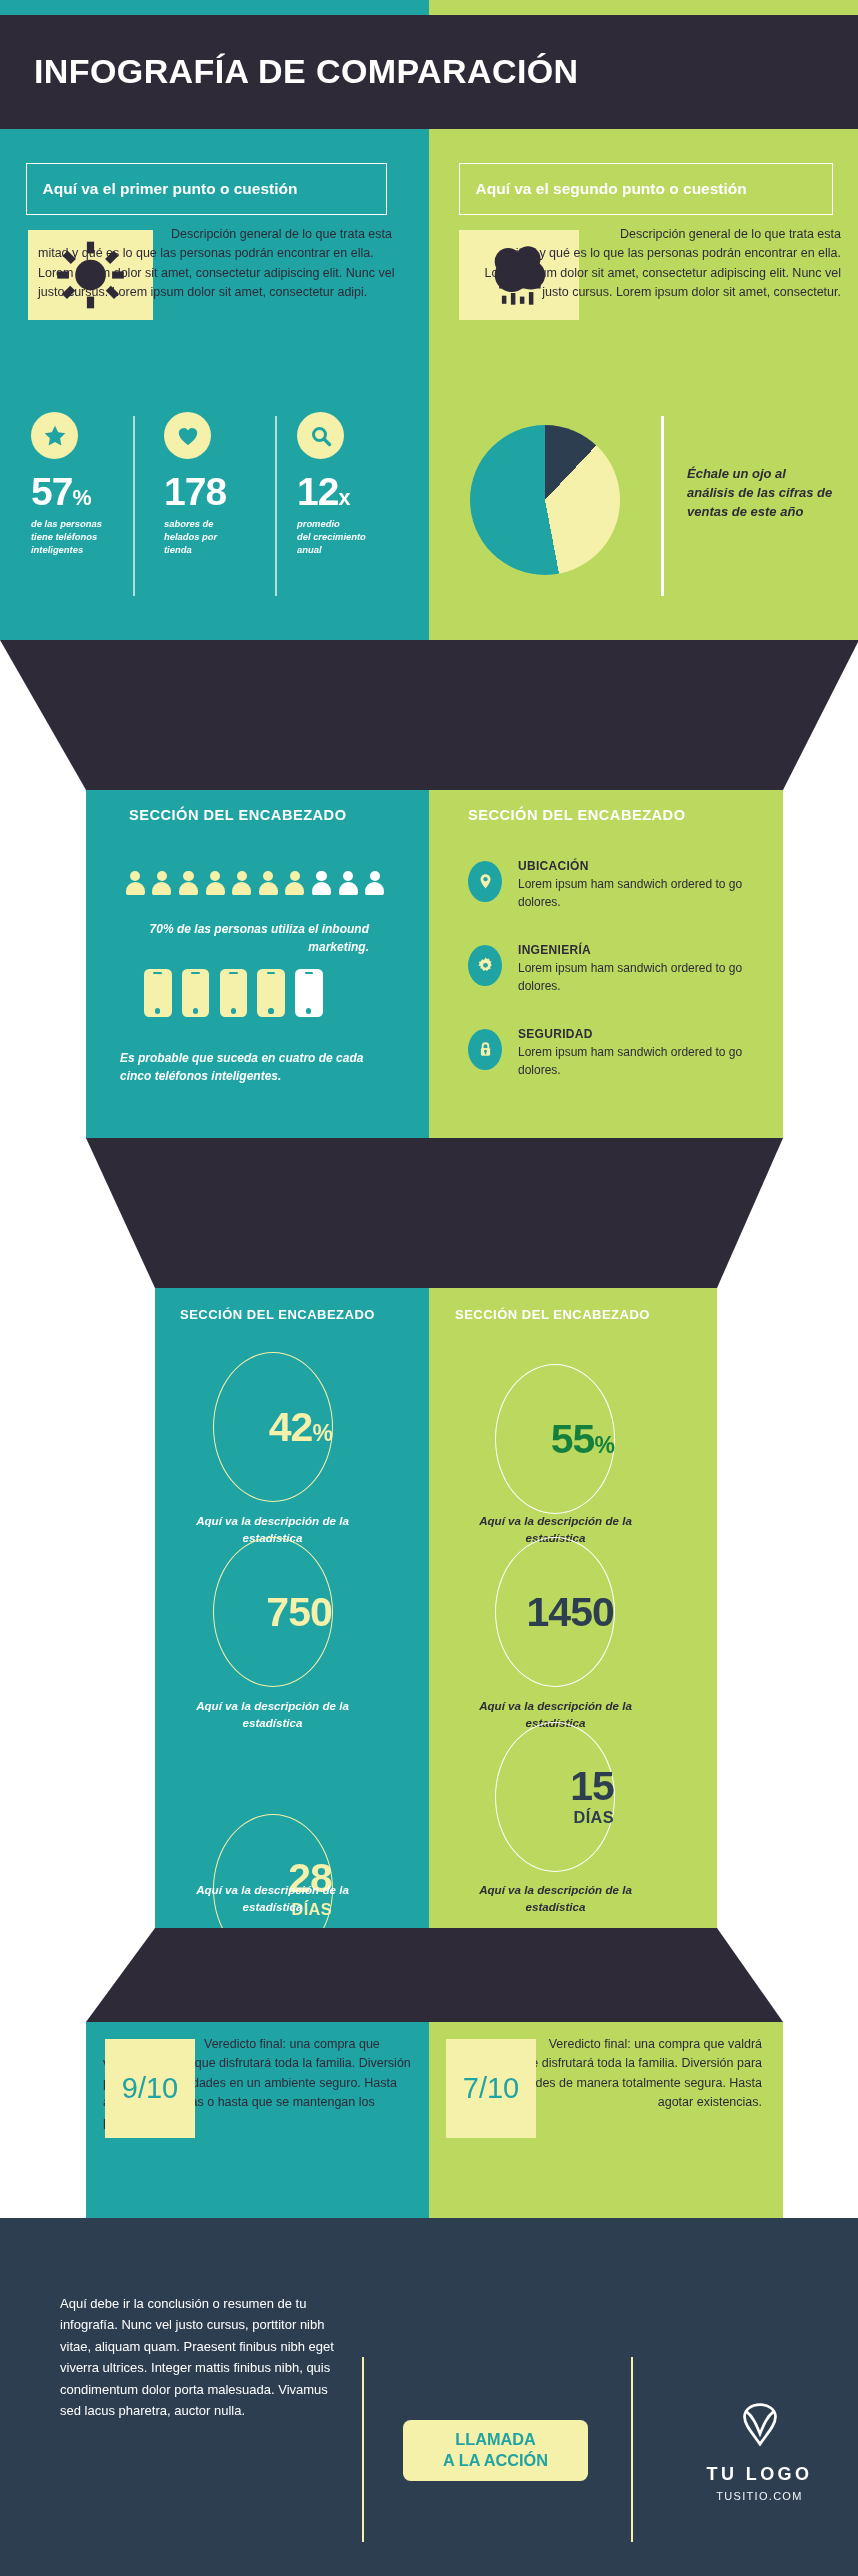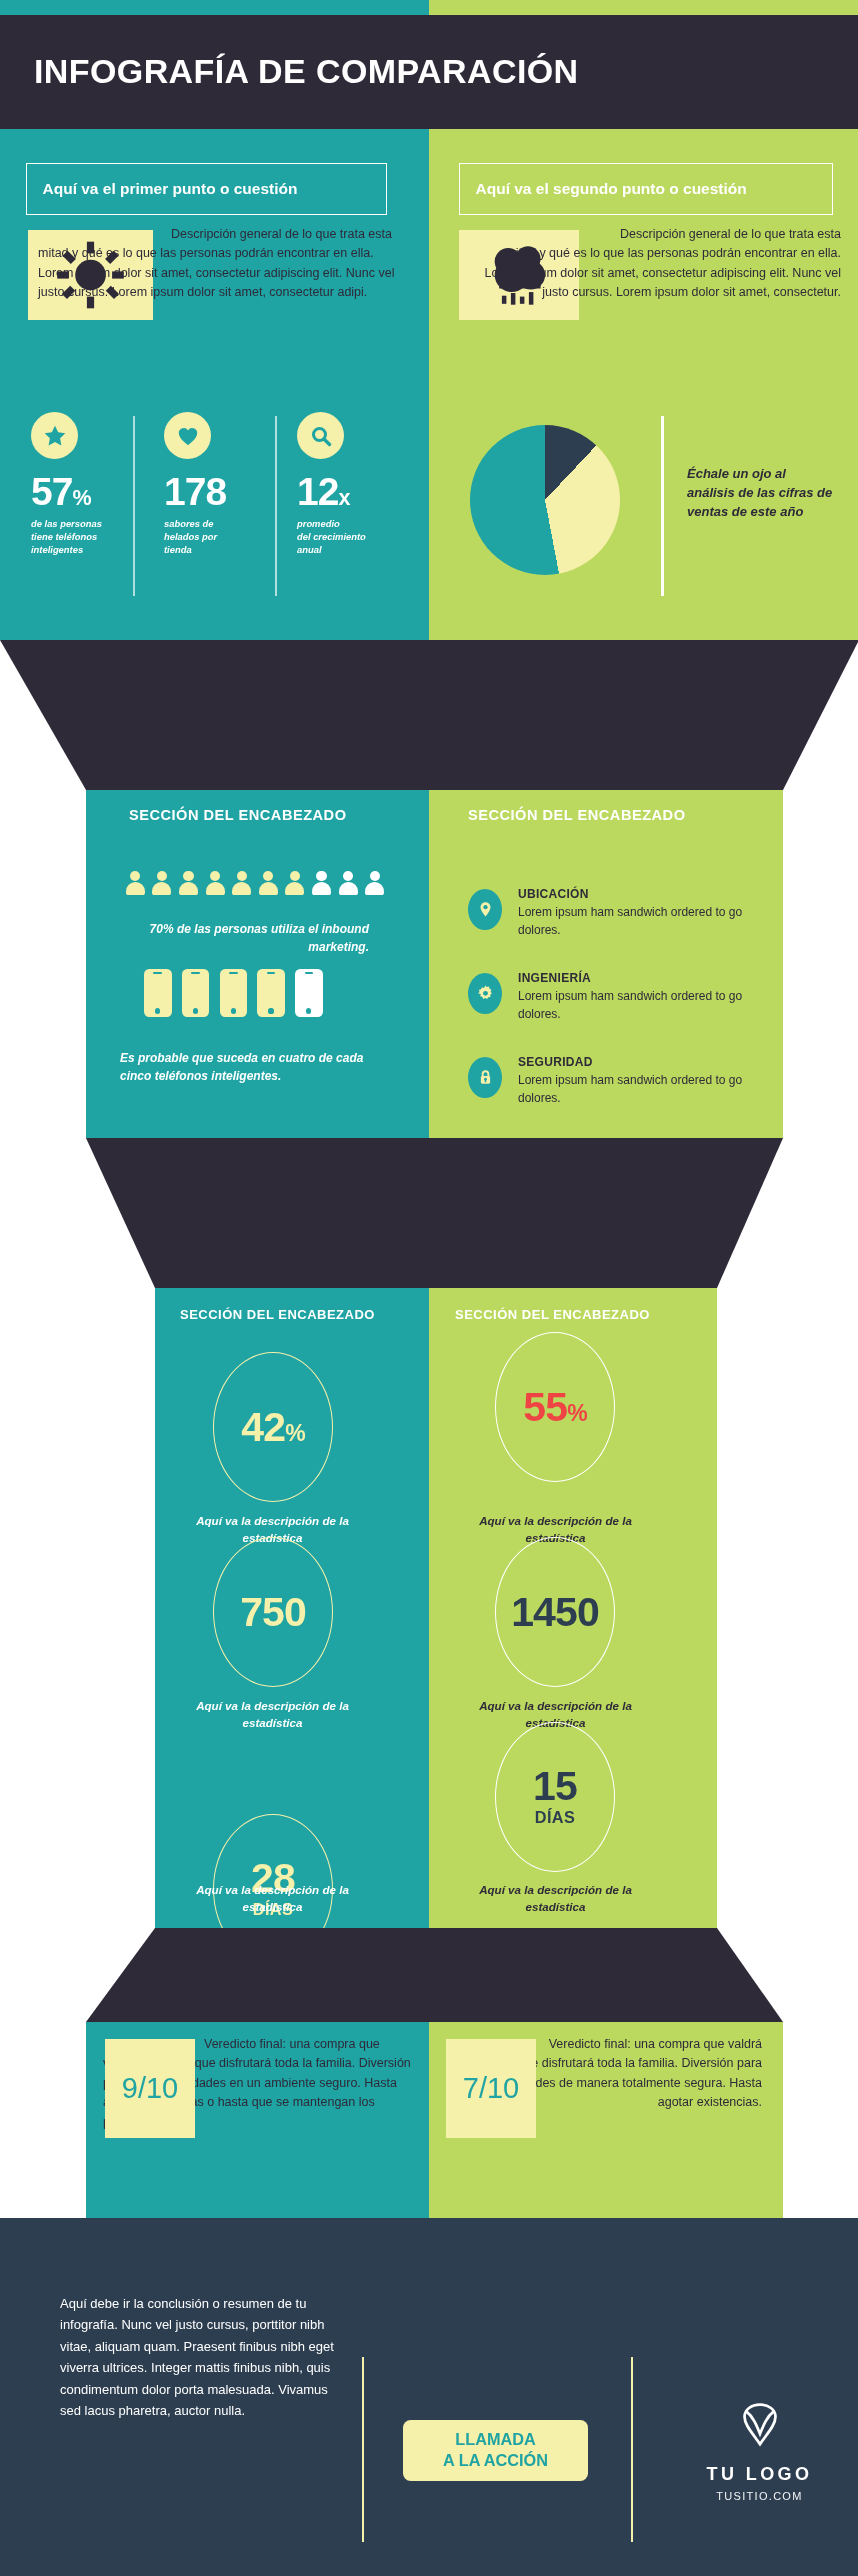--- a/index.html
+++ b/index.html
@@ -98,55 +98,55 @@
   #s2-note-1 { left:120px; top:920px; width:249px;text-align:right; }
   #s2-note-2 { left:120px; top:1049px; width:258px; }
 
   #phone-row { position:absolute; left:144px; top:969px; display:flex; gap:10.3px; }
   .phone { width:27.5px; height:48px; border-radius:5.2px; position:relative; background:currentColor; }
   .phone::before { content:""; position:absolute; left:9.4px; top:3.4px; width:8.6px; height:1.7px;
                    border-radius:0.9px; background:#1fa3a3; }
   .phone::after  { content:""; position:absolute; left:11px; bottom:3.4px; width:5.2px; height:5.2px;
                    border-radius:50%; background:#1fa3a3; }
 
-  .feature { position:absolute; width:283px;margin-top:28px; }
+  .feature { position:absolute; width:283px; }
   .feature .fico {
     position:absolute; left:0; top:1.7px; width:34px; height:41px; border-radius:17px/20.6px;
     background:#1fa3a3; display:flex; align-items:center; justify-content:center;
   }
   .feature .ftitle { margin-left:50px; color:#2e2a38; font-size:12px; font-weight:bold; letter-spacing:0.3px; }
   .feature .fdesc  { margin-left:50px; color:#2e2a38; font-size:12px; line-height:1.5; margin-top:1.7px; }
   #feat-0 { left:468px; top:859px; }
   #feat-1 { left:468px; top:943px; }
   #feat-2 { left:468px; top:1027px; }
 
   
   #s3-left  { left:155px; top:1288px; width:275px; height:640px; }
   #s3-right { left:429px; top:1288px; width:288px; height:640px; }
   #s3-left-head  { left:180px; top:1307px; font-size:13px; }
   #s3-right-head { left:455px; top:1307px; font-size:13px; color:#ffffff; }
 
   .ring {
     position:absolute; width:120px; height:150px; border-radius:50%;
-    display:flex; align-items:center; justify-content:center; flex-direction:column;
+    display:flex; align-items:flex-end; justify-content:center; flex-direction:column;
   }
   .ring .rv { font-size:41px; font-weight:bold; line-height:.95; letter-spacing:-0.9px; }
   .ring .rv .pct { font-size:23px; }
   .ring .runit { font-size:16.3px; font-weight:bold; letter-spacing:0.4px; margin-top:1.7px; }
   .ring-cap { position:absolute; width:197px; text-align:center; font-size:11.6px;
               font-style:italic; font-weight:bold; line-height:1.45; }
 
   #ring-L0 { left:213px; top:1352px; border:1.7px solid #f5f0aa; color:#f5f0aa; }
   #ring-L1 { left:213px; top:1537px; border:1.7px solid #f5f0aa; color:#f5f0aa; }
   #ring-L2 { left:213px; top:1814px; border:1.7px solid #f5f0aa; color:#f5f0aa; }
   #cap-L0 { left:174px; top:1513px; color:#ffffff; }
   #cap-L1 { left:174px; top:1698px; color:#ffffff; }
   #cap-L2 { left:174px; top:1882px; color:#ffffff; }
 
-  #ring-R0 { left:495px; top:1332px; border:1.7px solid #ffffff; color:#ef4444; }
+  #ring-R0 { left:495px; top:1364px; border:1.7px solid #ffffff; color:#15803d; }
   #ring-R1 { left:495px; top:1537px; border:1.7px solid #ffffff; color:#2d3e50; }
   #ring-R2 { left:495px; top:1722px; border:1.7px solid #ffffff; color:#2d3e50; }
   #cap-R0 { left:457px; top:1513px; color:#2e2a38; }
   #cap-R1 { left:457px; top:1698px; color:#2e2a38; }
   #cap-R2 { left:457px; top:1882px; color:#2e2a38; }
 
   
   #v-left  { left:86px; top:2022px; width:343px; height:196px; }
   #v-right { left:429px; top:2022px; width:354px; height:196px; }
   .score-tile {

